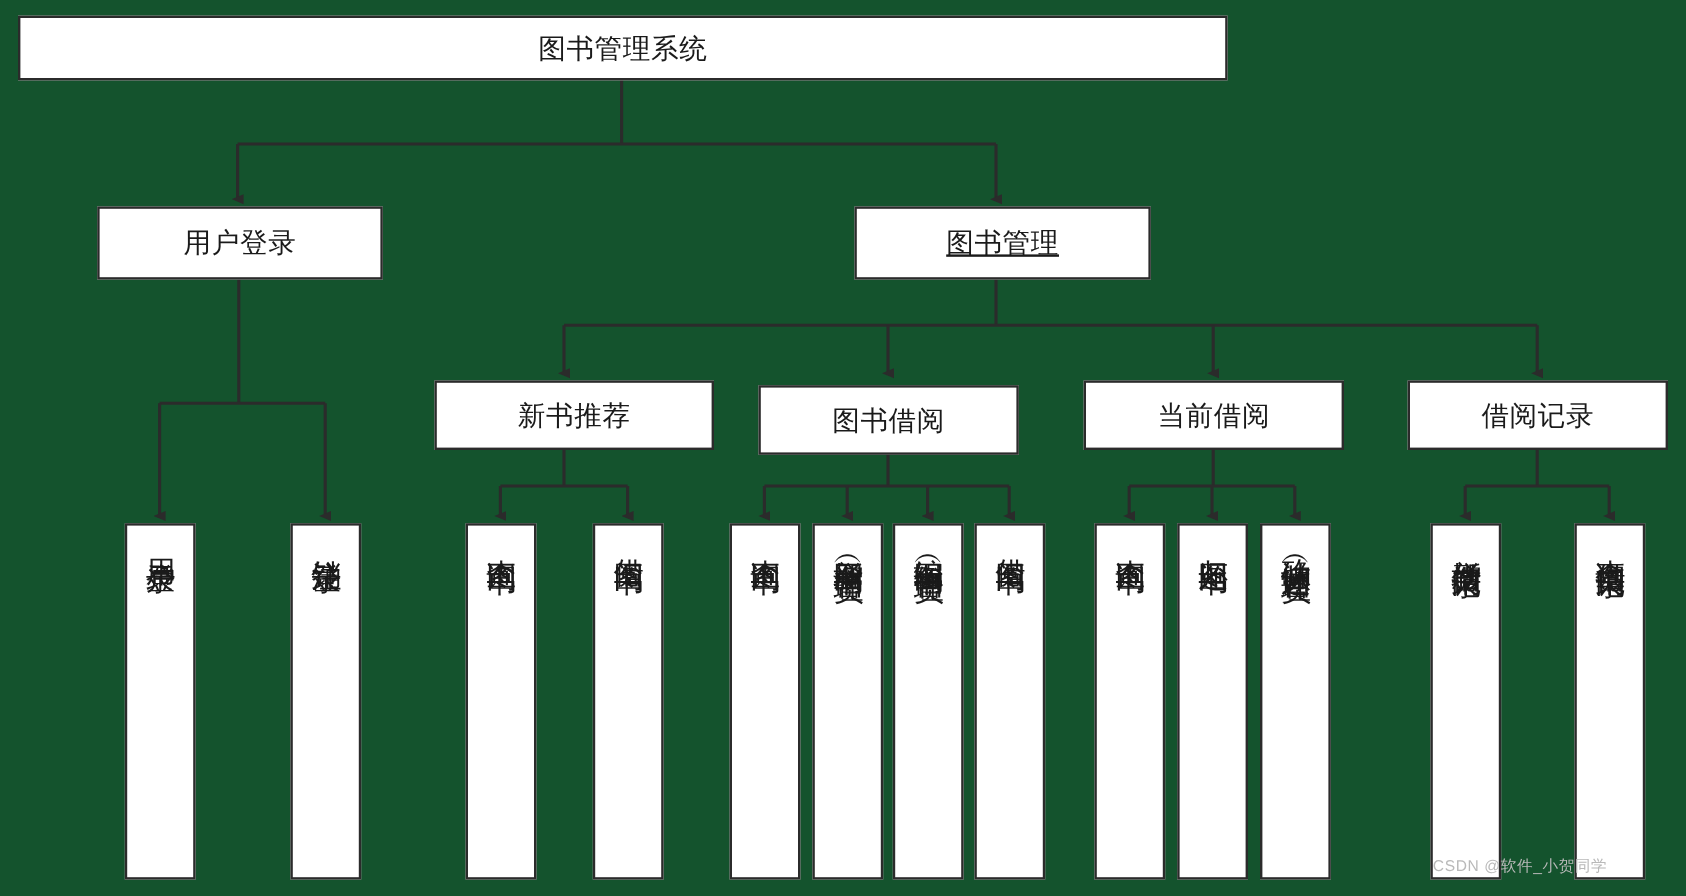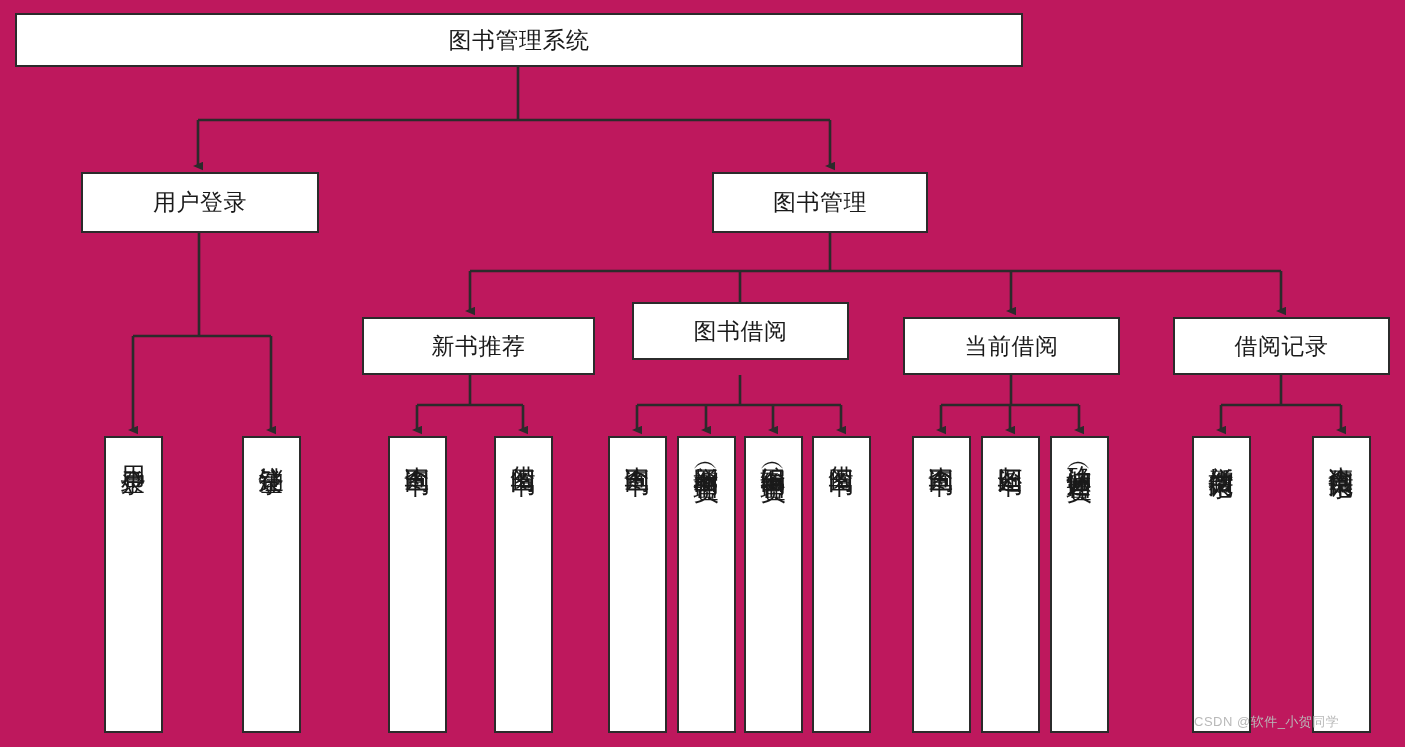--- a/index.html
+++ b/index.html
@@ -8,21 +8,21 @@
     padding: 0;
     background: #ffffff;
   }
   body {
     font-family: "Liberation Sans", "DejaVu Sans", sans-serif;
   }
   #diagram-root {
     position: relative;
     width: 1405px;
     height: 747px;
-    background: #be185d;
+    background: #14532d;
     overflow: hidden;
   }
   svg.wires {
     position: absolute;
     left: 0;
     top: 0;
     width: 1405px;
     height: 747px;
     pointer-events: none;
   }
@@ -124,28 +124,28 @@
     </g>
   </svg>
 
   <div class="node node-root" style="left:15px; top:13px; width:1008px; height:54px;">
     <span class="label">图书管理系统</span>
   </div>
 
   <div class="node node-l2" style="left:81px; top:172px; width:238px; height:61px;">
     <span class="label">用户登录</span>
   </div>
-  <div class="node node-l2" style="left:712px; top:172px; width:216px; height:61px;">
+  <div class="node node-l2" style="left:712px; top:172px; width:247px; height:61px;text-decoration:underline;">
     <span class="label">图书管理</span>
   </div>
 
   <div class="node node-l3" style="left:362px; top:317px; width:233px; height:58px;">
     <span class="label">新书推荐</span>
   </div>
-  <div class="node node-l3" style="left:632px; top:302px; width:217px; height:58px;">
+  <div class="node node-l3" style="left:632px; top:321px; width:217px; height:58px;">
     <span class="label">图书借阅</span>
   </div>
   <div class="node node-l3" style="left:1173px; top:317px; width:217px; height:58px;">
     <span class="label">借阅记录</span>
   </div>
   <div class="node node-l3" style="left:903px; top:317px; width:217px; height:58px;">
     <span class="label">当前借阅</span>
   </div>
 
   <div class="node node-leaf" style="left:104px; top:436px; width:59px; height:297px;">

